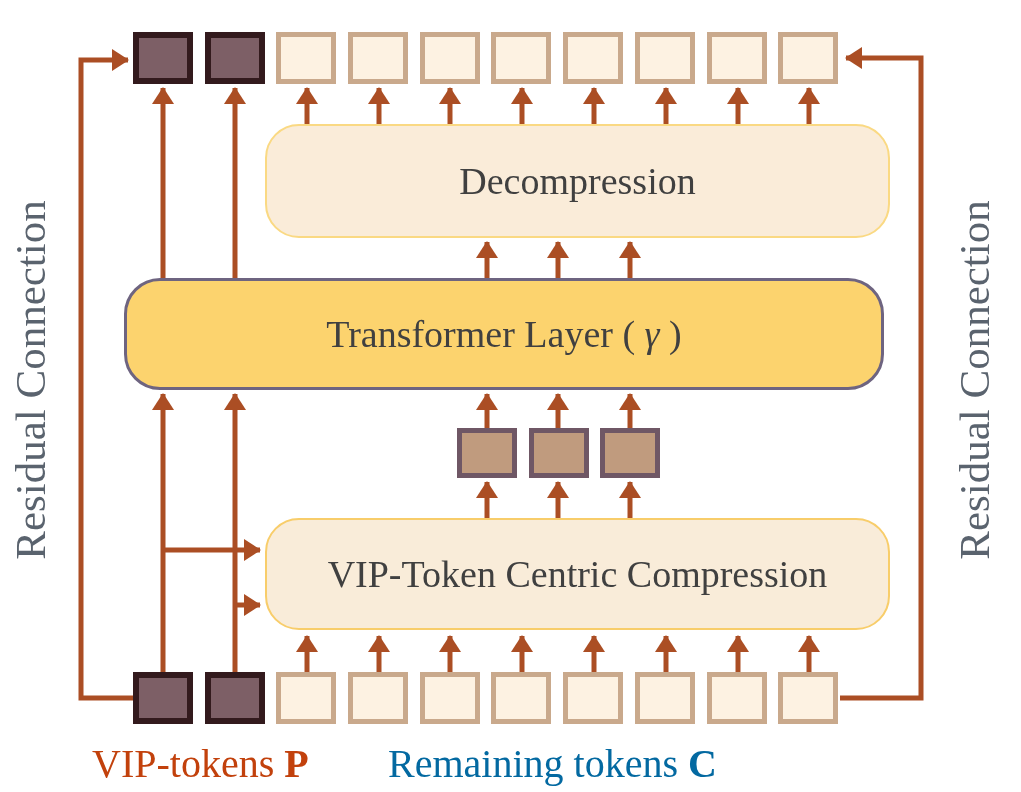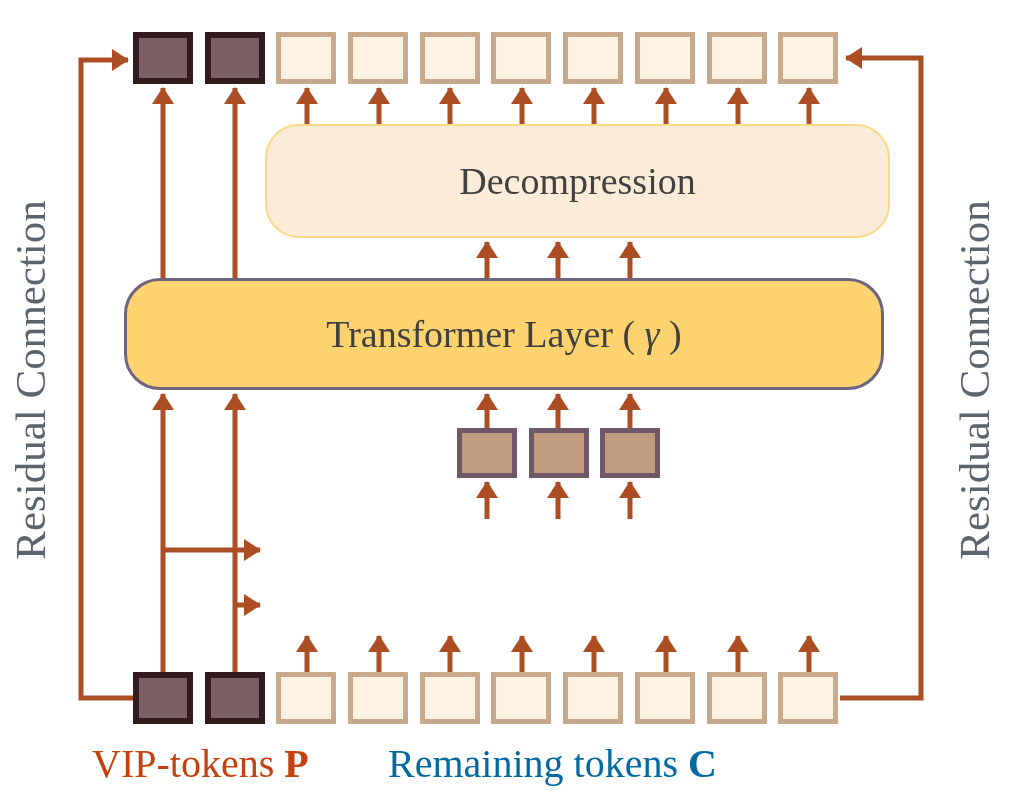--- a/index.html
+++ b/index.html
@@ -92,20 +92,23 @@
   </svg>
 
   <div class="box" id="decomp-box">
     <span>Decompression</span>
   </div>
 
   <div class="box" id="transf-box">
     <span>Transformer Layer ( </span><span class="gamma">γ</span><span> )</span>
   </div>
 
+  <div class="box" id="vcc-box">
+    <span>VIP-Token Centric Compression</span>
+  </div>
 
   <div class="token-row" id="row-top">
       <div class="token vip"></div>
       <div class="token vip"></div>
       <div class="token rem"></div>
       <div class="token rem"></div>
       <div class="token rem"></div>
       <div class="token rem"></div>
       <div class="token rem"></div>
       <div class="token rem"></div>

